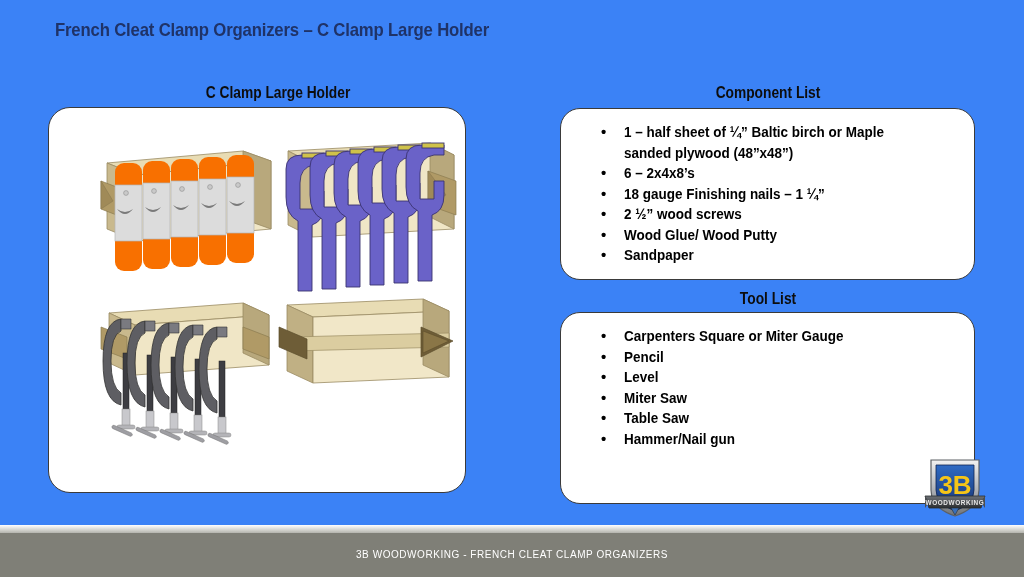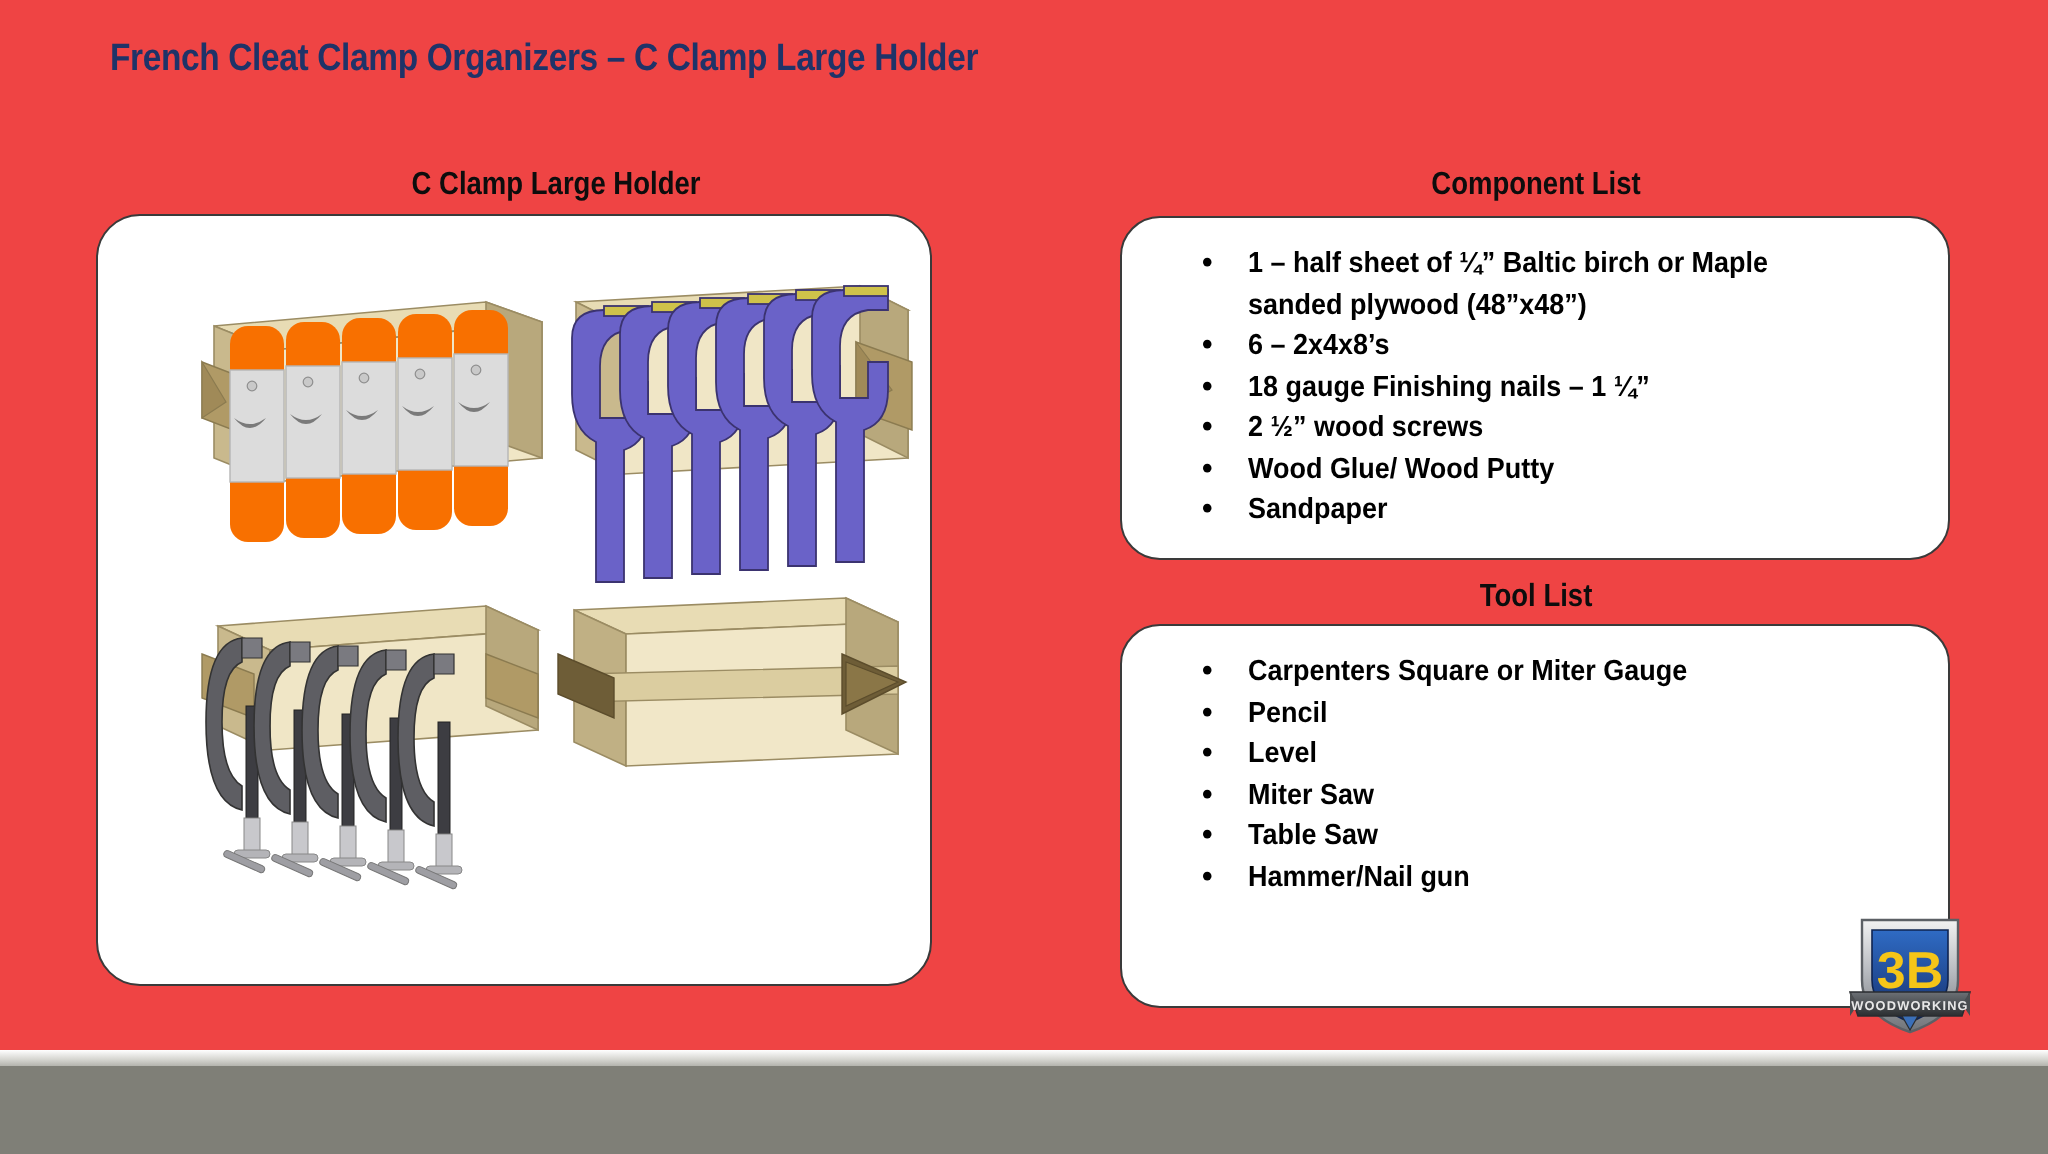--- a/index.html
+++ b/index.html
@@ -5,21 +5,21 @@
   * { box-sizing: border-box; margin: 0; padding: 0; }
   html, body {
     width: 1024px; height: 577px;
     background: #ffffff;
     font-family: "Liberation Sans", sans-serif;
     overflow: hidden;
   }
   #slide {
     position: relative;
     width: 1024px; height: 577px;
-    background: #ef4444;
+    background: #3b82f6;
     padding-left: 27px;
   }
 
   
   .slide-title {
     position: absolute;
     left: 55px; top: 19px;
     font-size: 19px;
     font-weight: bold;
     letter-spacing: -0.2px;
@@ -370,14 +370,15 @@
     <text x="34" y="38" text-anchor="middle" font-family="'Liberation Sans', sans-serif" font-weight="bold" font-size="26" fill="#f5c518">3B</text>
     <polygon points="4,40 64,40 60,52 8,52" fill="url(#bannerGrad)" stroke="#2a2d30" stroke-width="0.8"></polygon>
     <polygon points="4,40 8,46 4,52" fill="#4a4d50"></polygon>
     <polygon points="64,40 60,46 64,52" fill="#4a4d50"></polygon>
     <text x="34" y="49" text-anchor="middle" font-family="'Liberation Sans', sans-serif" font-weight="bold" font-size="6.4" letter-spacing="0.6" fill="#e8e8e8">WOODWORKING</text>
     <polygon points="30,52 38,52 34,59" fill="#3a6fb8" stroke="#2a2d30" stroke-width="0.6"></polygon>
   </svg>
 
   <div id="footer-highlight"></div>
   <div id="footer-band"></div>
+  <div id="footer-text">3B WOODWORKING - FRENCH CLEAT CLAMP ORGANIZERS</div>
 
 </div>
 
 </body></html>

